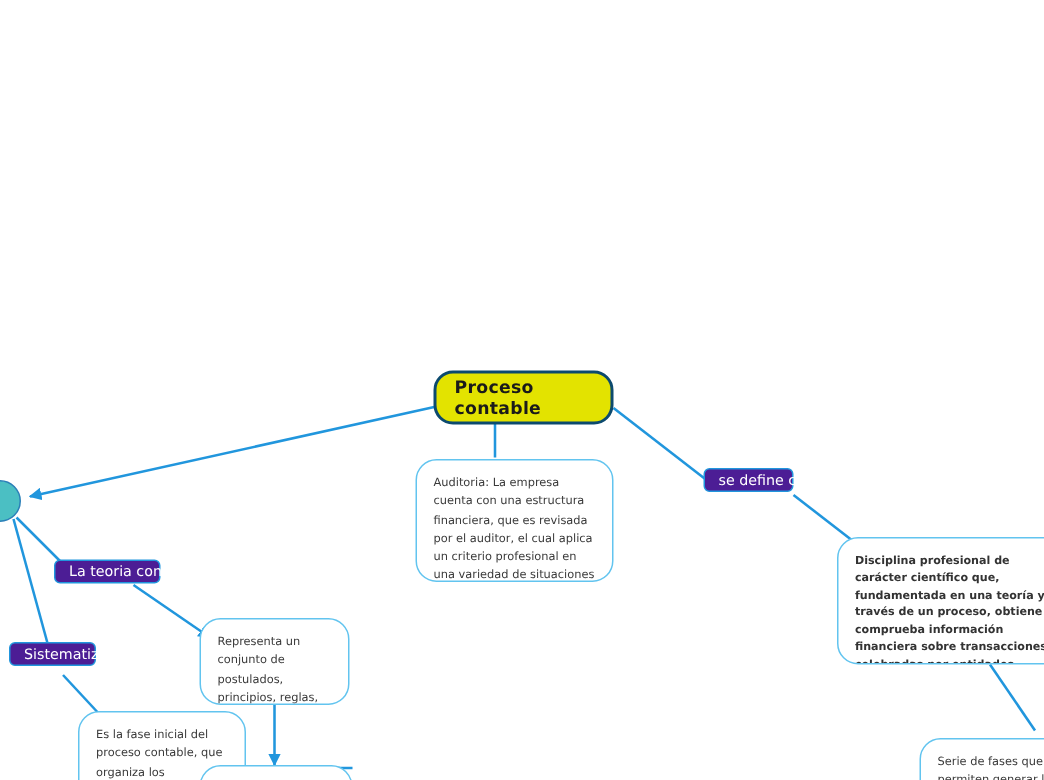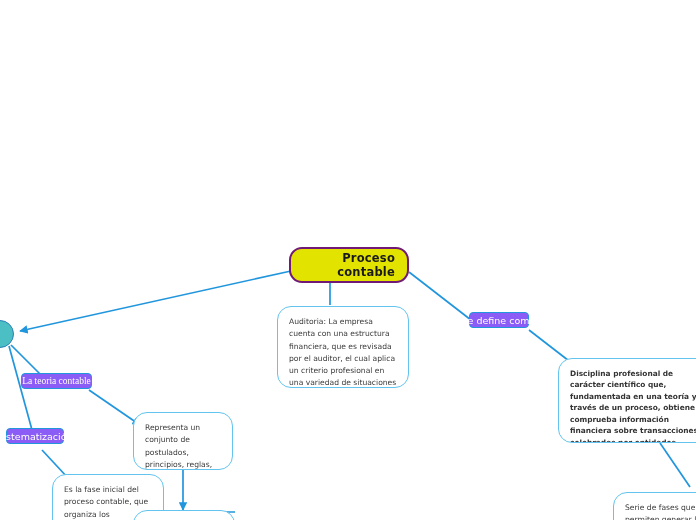--- a/index.html
+++ b/index.html
@@ -28,43 +28,43 @@
 
   
   .node {
     position: absolute;
     box-sizing: border-box;
   }
 
   
   .node-root {
     background: #e3e300;
-    border: 2px solid #701a75;
+    border: 2px solid #0c4a6e;
     border-radius: 13px;
     color: #1a1a1a;
     font-weight: bold;
     font-size: 11.5px;
     letter-spacing: .2px;
     display: flex;
     align-items: center;
     justify-content: center;
-    text-align: right;
+    text-align: left;
     padding: 16px 12px;
   }
 
   
   .node-pill {
-    background: #8b5cf6;
+    background: #4c1d95;
     border: 1px solid #2196dd;
     border-radius: 4px;
     color: #ffffff;
     font-size: 9.5px;
     display: flex;
     align-items: center;
-    justify-content: center;
+    justify-content: flex-start;
     text-align: center;
     padding: 0 9px;
     white-space: nowrap;
   }
 
   
   .node-note {
     background: #ffffff;
     border: 1.6px solid #62c4ef;
     border-radius: 14px;
@@ -127,21 +127,21 @@
   <div class="node node-circle" style="left:-14px; top:320px; width:28px; height:28px;"></div>
 
   <div class="node node-root" style="left:289px; top:247px; width:120px; height:26px;">
     <span>Proceso contable</span>
   </div>
 
   <div class="node node-pill" style="left:469px; top:312px; width:60px; height:16px;">
     <span>se define como</span>
   </div>
 
-  <div class="node node-pill" style="left:21px; top:373px; width:71px; height:16px;font-family:Liberation Serif, serif;">
+  <div class="node node-pill" style="left:36px; top:373px; width:71px; height:16px;">
     <span>La teoria contable</span>
   </div>
 
   <div class="node node-pill" style="left:6px; top:428px; width:58px; height:16px;">
     <span>Sistematización</span>
   </div>
 
   <div class="node node-note" style="left:277px; top:306px; width:132px; height:82px;">
     <span>Auditoria:  La empresa cuenta con una estructura financiera, que es revisada por el auditor, el cual aplica un criterio profesional en una variedad de situaciones y circunstancias, y termina con la emisión de una opinión (dictamen).</span>
   </div>

